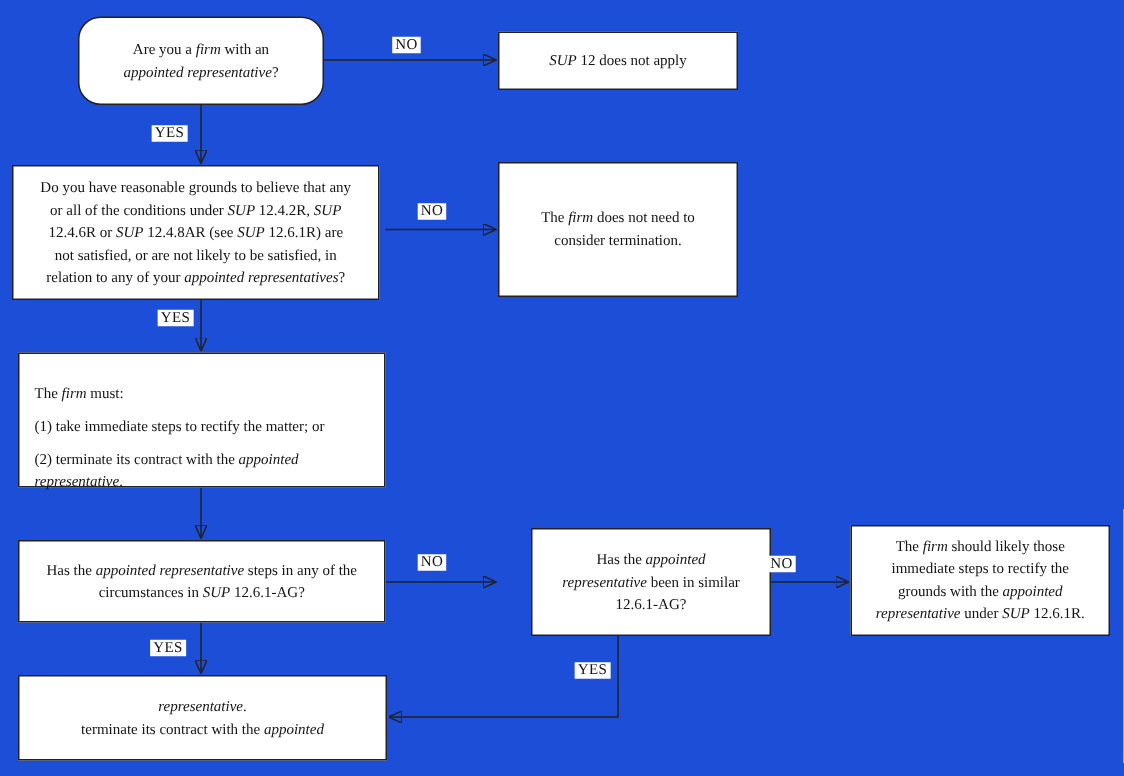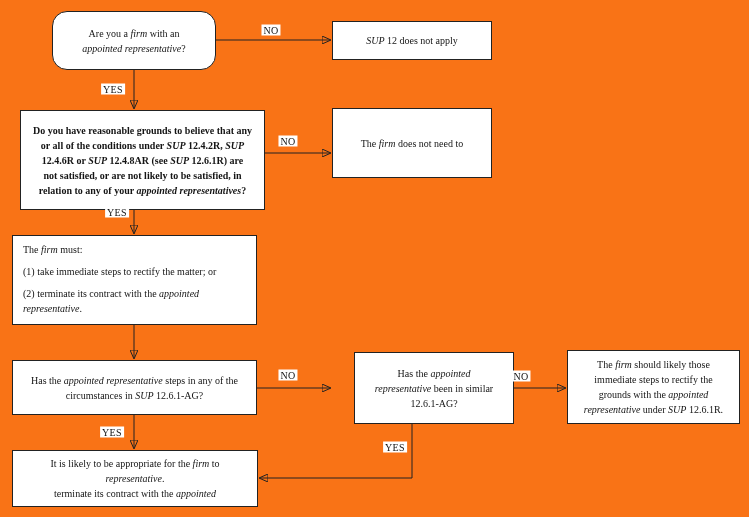--- a/index.html
+++ b/index.html
@@ -4,21 +4,21 @@
 <style>
   html, body {
     margin: 0;
     padding: 0;
     background: #ffffff;
   }
   #canvas {
     position: relative;
     width: 749px;
     height: 517px;
-    background: #f97316;
+    background: #1d4ed8;
     font-family: "Liberation Serif", "DejaVu Serif", serif;
     color: #141414;
     overflow: hidden;
   }
   .node {
     position: absolute;
     box-sizing: border-box;
     border: 1px solid #222222;
     background: #ffffff;
     display: flex;
@@ -28,21 +28,21 @@
     font-size: 10px;
     line-height: 15px;
     padding: 2px 5px;
   }
   .node.rounded {
     border-radius: 15px;
   }
   .node.left-align {
     text-align: left;
     justify-content: flex-start;
-    padding: 6px 10px;
+    padding: 19px 10px;
   }
   .node.left-align .tline {
     margin-bottom: 7px;
     white-space: normal;
   }
   .node.left-align .tline:last-child {
     margin-bottom: 0;
   }
   .tline {
     white-space: nowrap;
@@ -95,30 +95,31 @@
 
   <div class="node rounded" style="left:52px;  top:11px;  width:164px; height:59px;">
       <div class="tline"><span>Are you a </span><span class="it">firm</span><span> with an</span></div>
       <div class="tline"><span class="it">appointed representative</span><span>?</span></div>
     </div>
 
   <div class="node" style="left:332px; top:21px;  width:160px; height:39px;">
       <div class="tline"><span class="it">SUP</span><span> 12 does not apply</span></div>
     </div>
 
-  <div class="node" style="left:20px;  top:110px; width:245px; height:100px;font-weight:bold;">
+  <div class="node" style="left:8px;  top:110px; width:245px; height:90px;">
       <div class="tline"><span>Do you have reasonable grounds to believe that any</span></div>
       <div class="tline"><span>or all of the conditions under </span><span class="it">SUP</span><span> 12.4.2R, </span><span class="it">SUP</span></div>
       <div class="tline"><span>12.4.6R or </span><span class="it">SUP</span><span> 12.4.8AR (see </span><span class="it">SUP</span><span> 12.6.1R) are</span></div>
       <div class="tline"><span>not satisfied, or are not likely to be satisfied, in</span></div>
       <div class="tline"><span>relation to any of your </span><span class="it">appointed representatives</span><span>?</span></div>
     </div>
 
-  <div class="node" style="left:332px; top:108px; width:160px; height:70px;">
+  <div class="node" style="left:332px; top:108px; width:160px; height:90px;">
       <div class="tline"><span>The </span><span class="it">firm</span><span> does not need to</span></div>
+      <div class="tline"><span>consider termination.</span></div>
     </div>
 
   <div class="node left-align" style="left:12px; top:235px; width:245px; height:90px;">
       <div class="tline"><span>The </span><span class="it">firm</span><span> must:</span></div>
       <div class="tline"><span>(1) take immediate steps to rectify the matter; or</span></div>
       <div class="tline"><span>(2) terminate its contract with the </span><span class="it">appointed representative</span><span>.</span></div>
     </div>
 
   <div class="node" style="left:12px;  top:360px; width:245px; height:55px;">
       <div class="tline"><span>Has the </span><span class="it">appointed representative</span><span> steps in any of the</span></div>
@@ -132,21 +133,20 @@
     </div>
 
   <div class="node" style="left:567px; top:350px; width:173px; height:74px;">
       <div class="tline"><span>The </span><span class="it">firm</span><span> should likely those</span></div>
       <div class="tline"><span>immediate steps to rectify the</span></div>
       <div class="tline"><span>grounds with the </span><span class="it">appointed</span></div>
       <div class="tline"><span class="it">representative</span><span> under </span><span class="it">SUP</span><span> 12.6.1R.</span></div>
     </div>
 
   <div class="node" style="left:12px;  top:450px; width:246px; height:57px;">
-      <div class="tline"><span>It is likely to be appropriate for the </span><span class="it">firm</span><span> to</span></div>
       <div class="tline"><span class="it">representative</span><span>.</span></div>
       <div class="tline"><span>terminate its contract with the </span><span class="it">appointed</span></div>
     </div>
 
   <div class="edge-label" style="left:271px; top:30px;">NO</div>
   <div class="edge-label" style="left:113px; top:89px;">YES</div>
   <div class="edge-label" style="left:288px; top:141px;">NO</div>
   <div class="edge-label" style="left:117px; top:212px;">YES</div>
   <div class="edge-label" style="left:288px; top:375px;">NO</div>
   <div class="edge-label" style="left:521px; top:376px;">NO</div>

